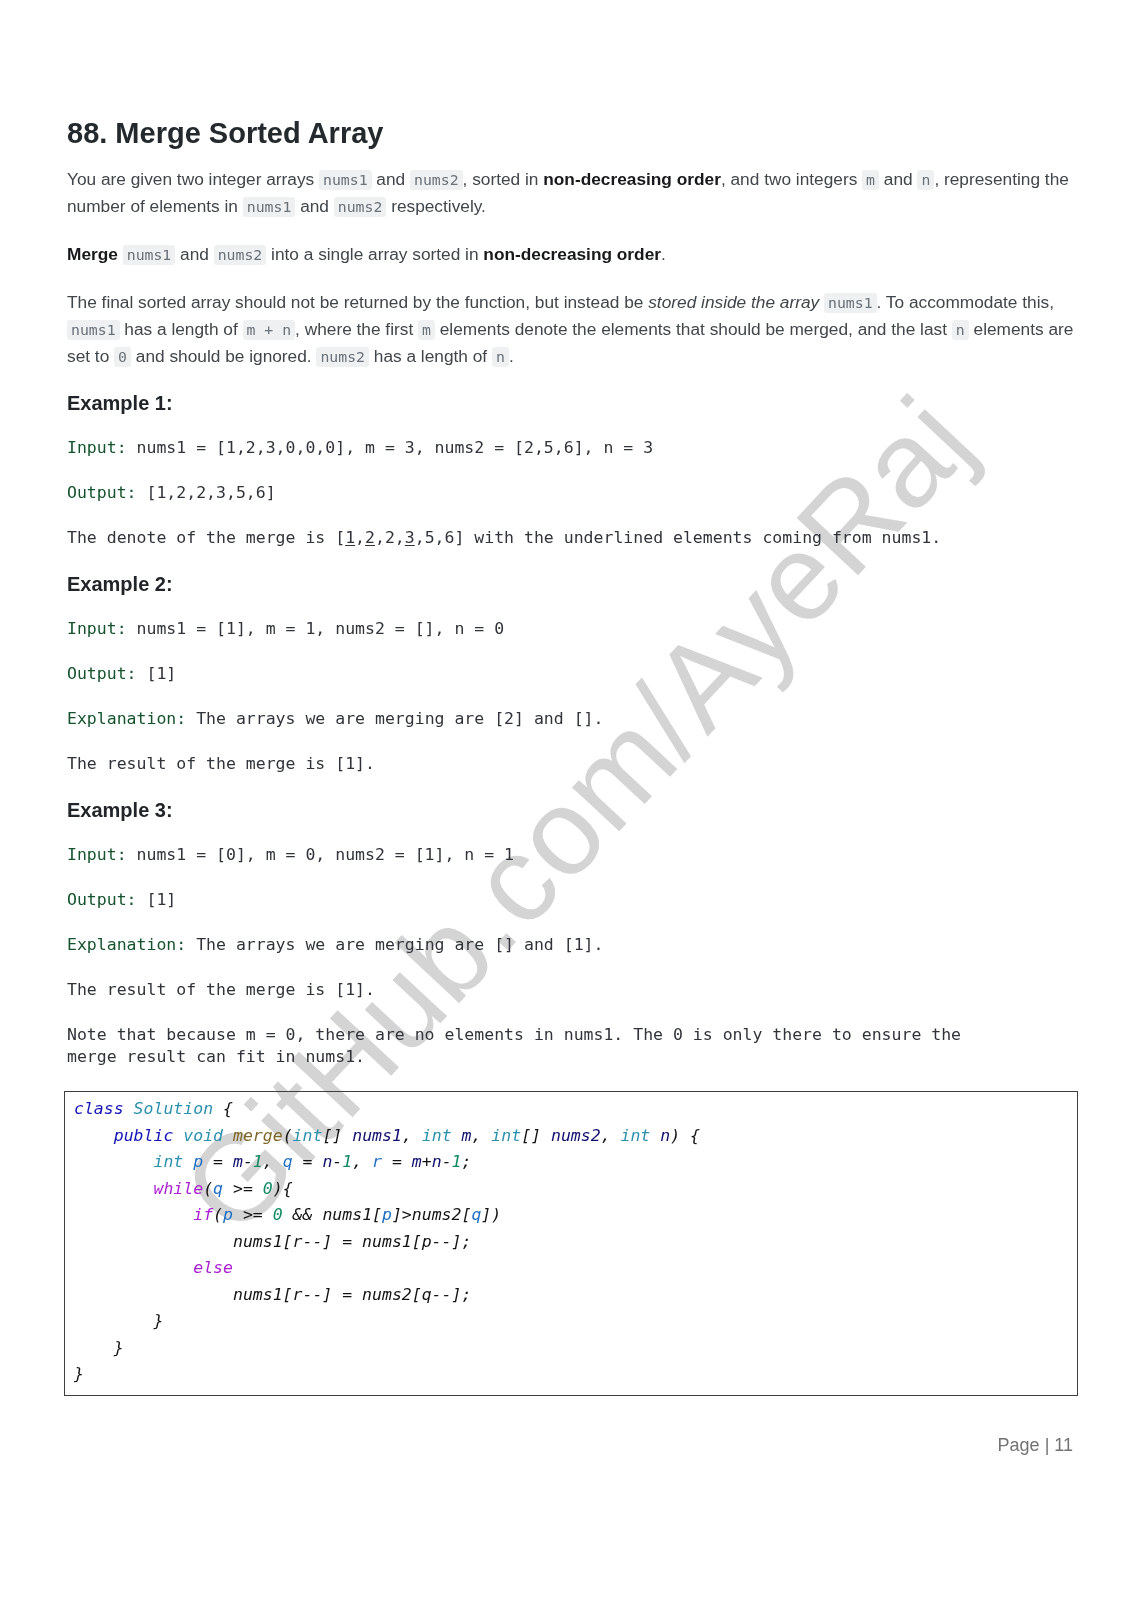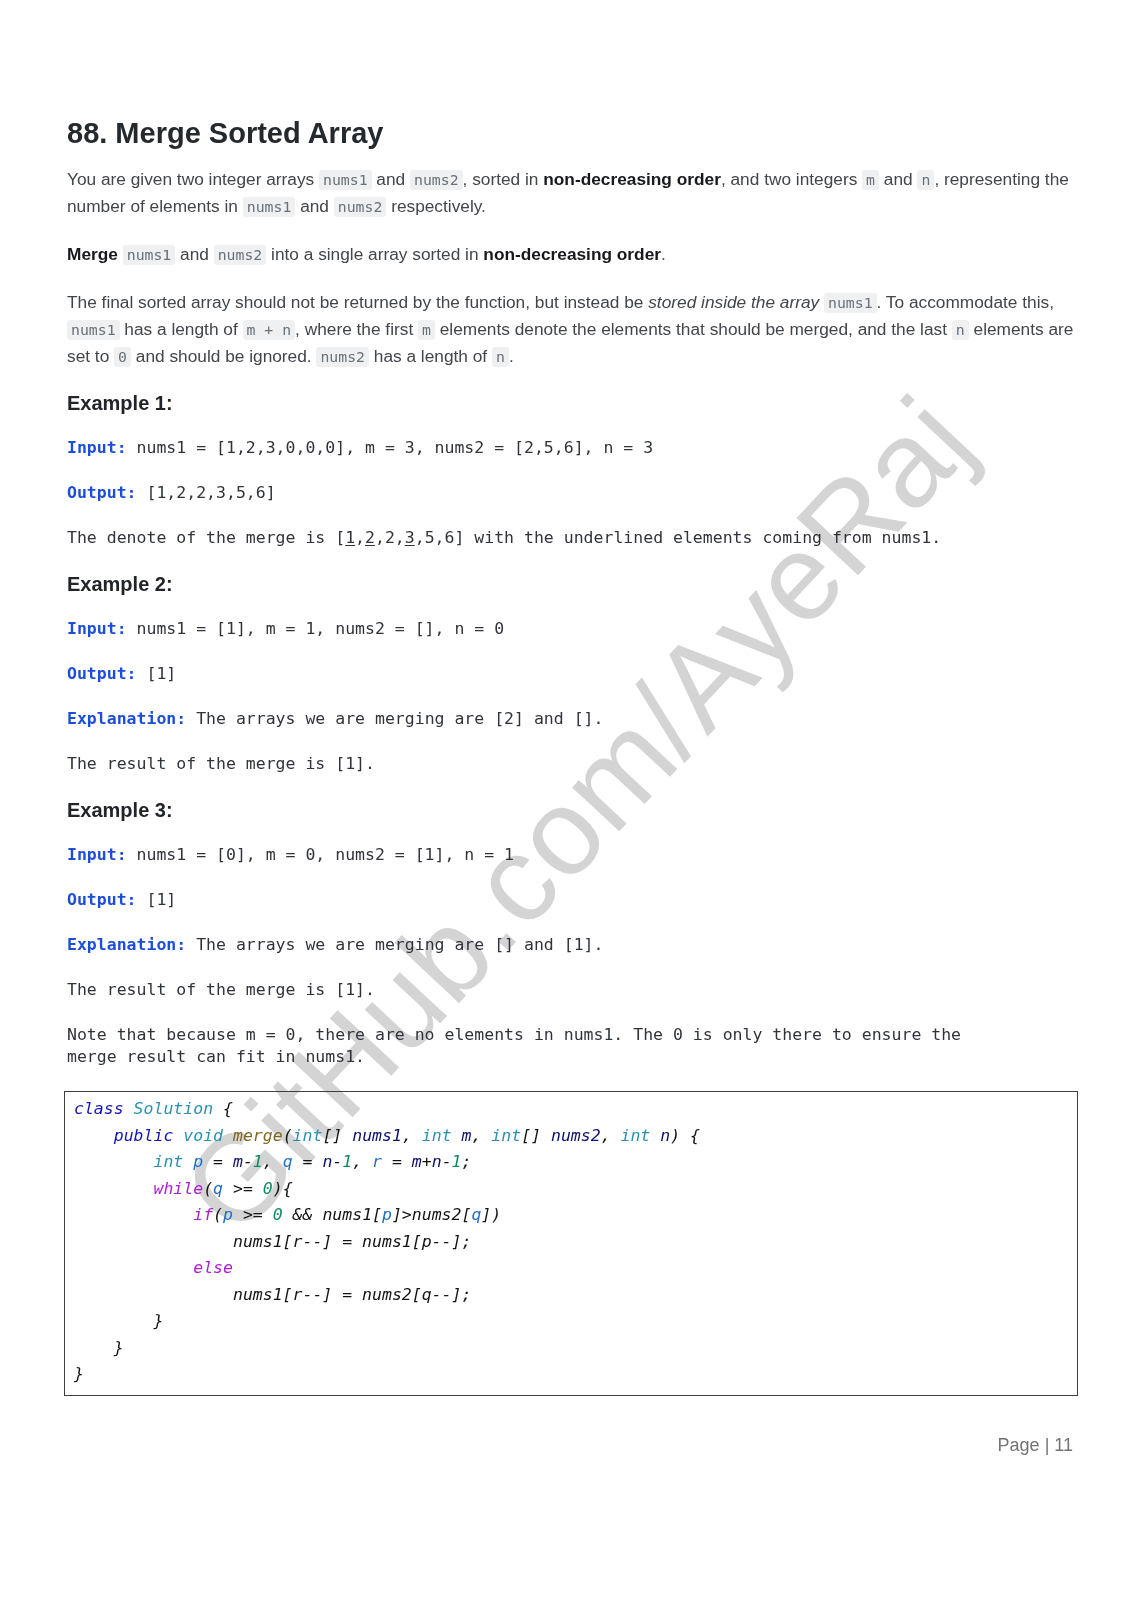--- a/index.html
+++ b/index.html
@@ -60,21 +60,21 @@
     font-family:"DejaVu Sans Mono",monospace;
     font-size:16.5px;
     line-height:22px;
     color:#30343a;
     margin:0;
     white-space:pre-wrap;
   }
   .r-b{font-weight:700;color:#17191c;}
   .r-i{font-style:italic;}
   .r-u{text-decoration:underline;text-underline-offset:2px;}
-  .r-mb{font-weight:700;color:#1d4ed8;}
+  .r-mb{font-weight:400;color:#14532d;}
   .r-c{
     font-family:"DejaVu Sans Mono",monospace;
     font-size:14.8px;
     color:var(--c-inlineCodeText,#697179);
     background:var(--c-inlineCodeBg,#eff0f1);
     padding:1px 4px 2px 4px;
     border-radius:3px;
   }
   .codeblock{
     margin:5px 0 0 -3px;

